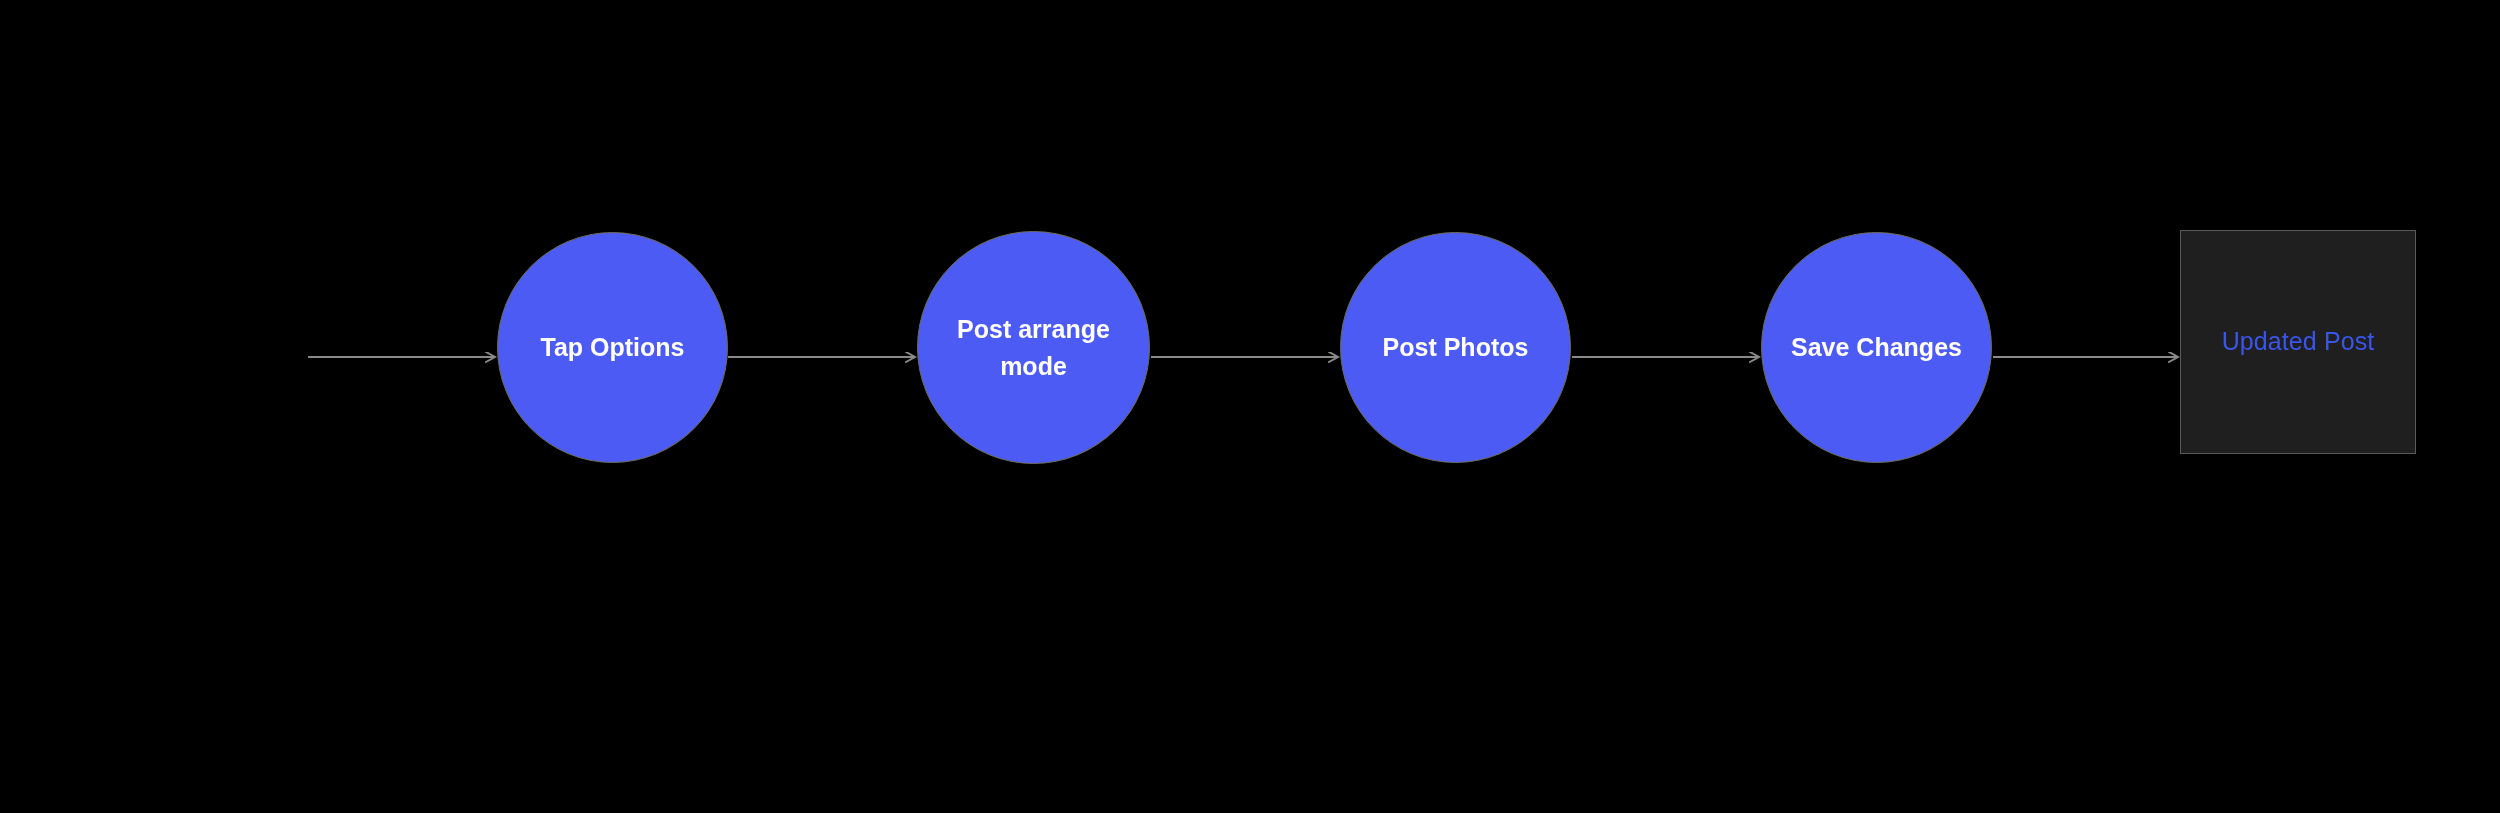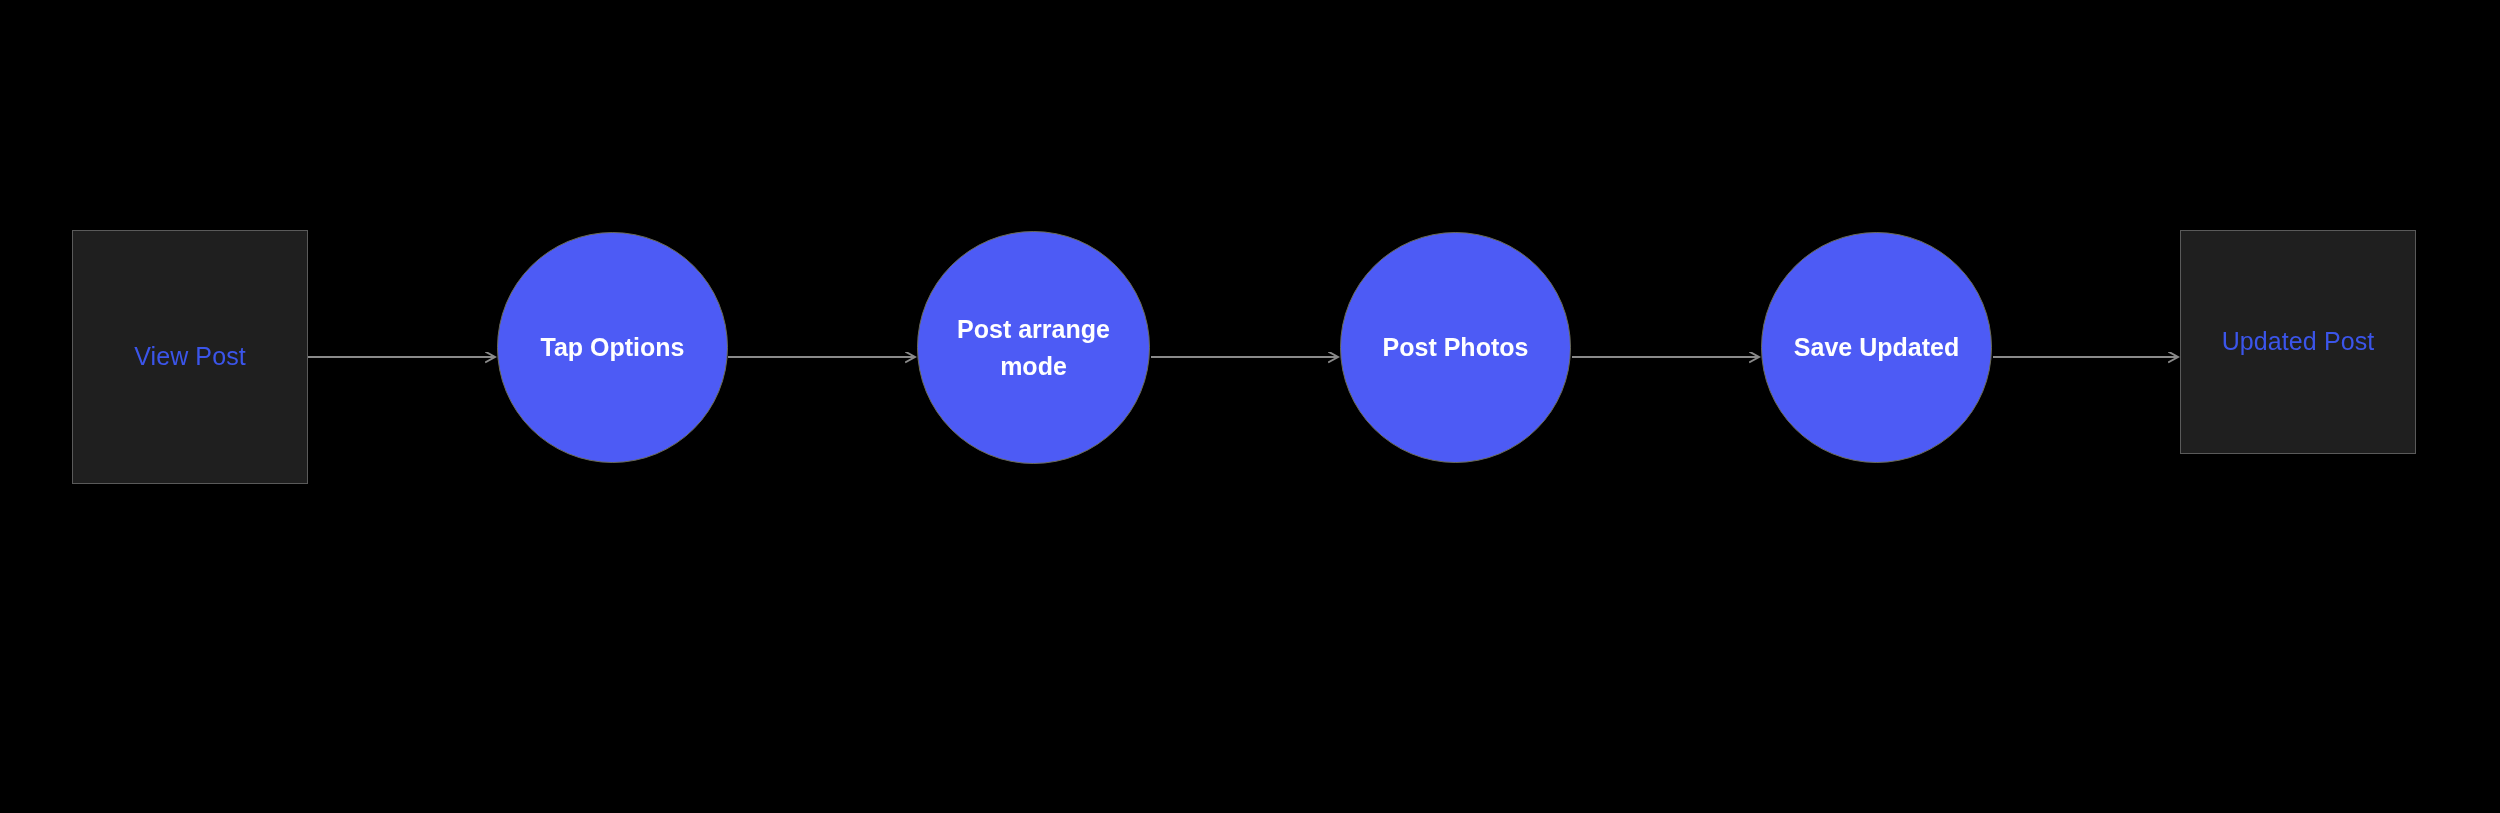--- a/index.html
+++ b/index.html
@@ -81,37 +81,34 @@
     </defs>
     <g id="edge-group">
         <line x1="308" y1="357" x2="495" y2="357" stroke="#8a8a8a" stroke-width="2" marker-end="url(#arrowhead)"></line>
         <line x1="728" y1="357" x2="915" y2="357" stroke="#8a8a8a" stroke-width="2" marker-end="url(#arrowhead)"></line>
         <line x1="1151" y1="357" x2="1338" y2="357" stroke="#8a8a8a" stroke-width="2" marker-end="url(#arrowhead)"></line>
         <line x1="1572" y1="357" x2="1759" y2="357" stroke="#8a8a8a" stroke-width="2" marker-end="url(#arrowhead)"></line>
         <line x1="1993" y1="357" x2="2178" y2="357" stroke="#8a8a8a" stroke-width="2" marker-end="url(#arrowhead)"></line>
       </g>
   </svg>
 
-  <div class="node-rect" style="left: 72px; top: 230px; width: 236px; height: 254px;">
-    <span>View Post</span>
-  </div>
 
   <div class="node-circle" style="left: 497px; top: 232px; width: 231px; height: 231px;">
     <span class="circle-label">Tap Options</span>
   </div>
 
   <div class="node-circle" style="left: 917px; top: 231px; width: 233px; height: 233px;">
     <span class="circle-label">Post arrange mode</span>
   </div>
 
   <div class="node-circle" style="left: 1340px; top: 232px; width: 231px; height: 231px;">
     <span class="circle-label">Post Photos</span>
   </div>
 
   <div class="node-circle" style="left: 1761px; top: 232px; width: 231px; height: 231px;">
-    <span class="circle-label">Save Updated</span>
+    <span class="circle-label">Save Changes</span>
   </div>
 
   <div class="node-rect" style="left: 2180px; top: 230px; width: 236px; height: 224px;">
     <span>Updated Post</span>
   </div>
 
 </div>
 
 </body></html>

